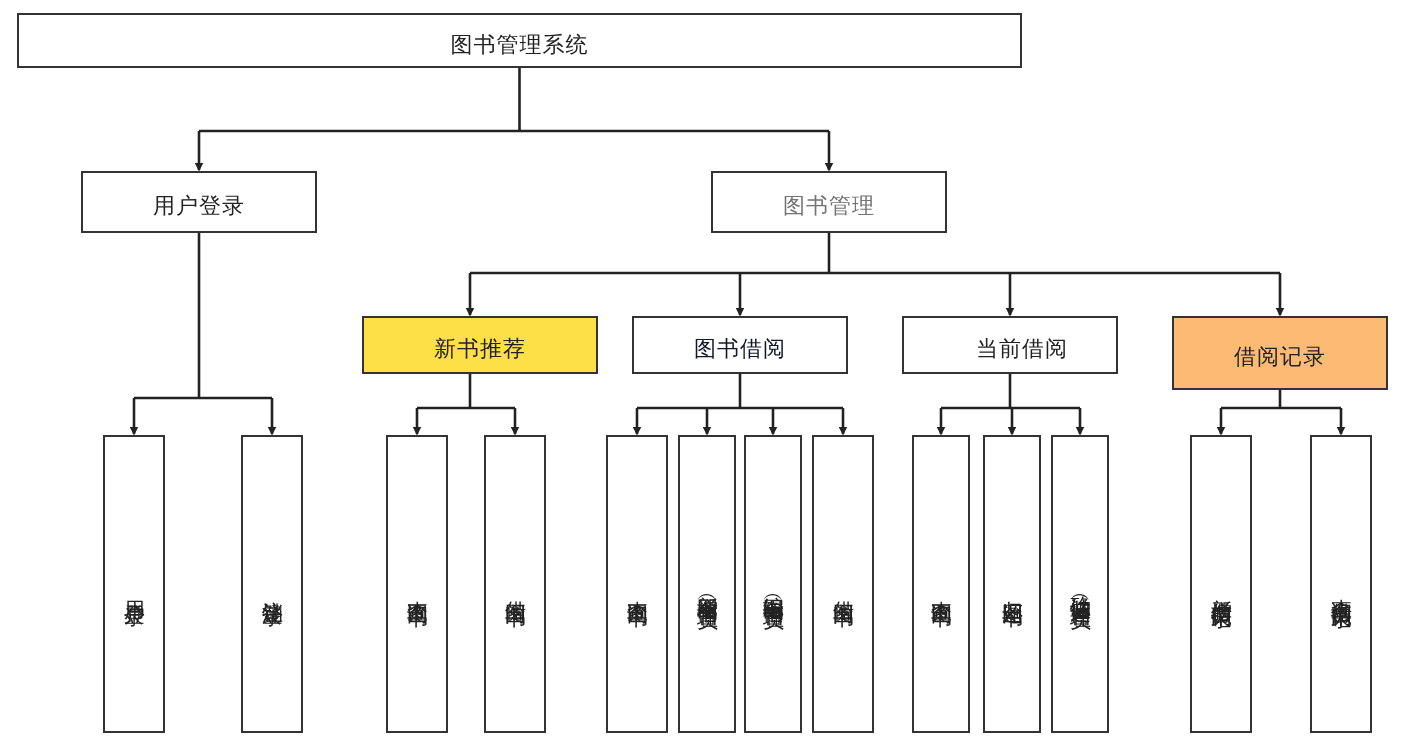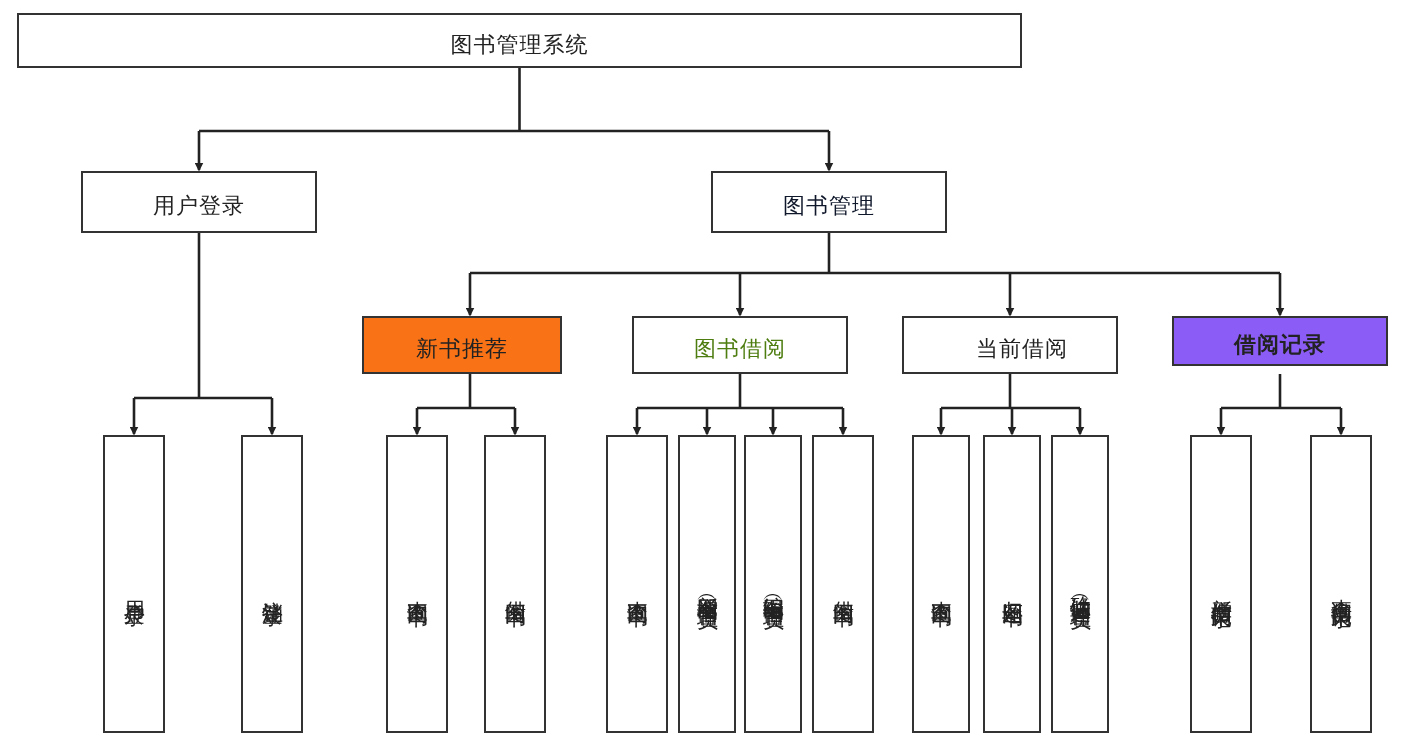--- a/index.html
+++ b/index.html
@@ -117,33 +117,33 @@
       </g>
   </svg>
 
   <div id="node-layer">
       <div class="node horiz" style="left: 17px; top: 13px; width: 1005px; height: 55px; border-color: rgb(51, 51, 51); background: rgb(255, 255, 255); color: rgb(34, 34, 34);">
         <span class="txt">图书管理系统</span>
       </div>
       <div class="node horiz" style="left: 81px; top: 171px; width: 236px; height: 62px; border-color: rgb(51, 51, 51); background: rgb(255, 255, 255); color: rgb(34, 34, 34);">
         <span class="txt">用户登录</span>
       </div>
-      <div class="node horiz" style="left: 711px; top: 171px; width: 236px; height: 62px; border-color: rgb(51, 51, 51); background: rgb(255, 255, 255); color: #0f172a;">
+      <div class="node horiz" style="left: 711px; top: 171px; width: 236px; height: 62px; border-color: rgb(51, 51, 51); background: rgb(255, 255, 255); color: #737373;">
         <span class="txt">图书管理</span>
       </div>
-      <div class="node horiz" style="left: 362px; top: 316px; width: 200px; height: 58px; border-color: rgb(51, 51, 51); background: #f97316; color: rgb(34, 34, 34);">
+      <div class="node horiz" style="left: 362px; top: 316px; width: 236px; height: 58px; border-color: rgb(51, 51, 51); background: #fde047; color: rgb(34, 34, 34);">
         <span class="txt">新书推荐</span>
       </div>
-      <div class="node horiz" style="left: 632px; top: 316px; width: 216px; height: 58px; border-color: rgb(51, 51, 51); background: rgb(255, 255, 255); color: #4d7c0f; justify-content: center;">
+      <div class="node horiz" style="left: 632px; top: 316px; width: 216px; height: 58px; border-color: rgb(51, 51, 51); background: rgb(255, 255, 255); color: #0f172a; justify-content: center;">
         <span class="txt">图书借阅</span>
       </div>
       <div class="node horiz" style="left: 902px; top: 316px; width: 216px; height: 58px; border-color: rgb(51, 51, 51); background: rgb(255, 255, 255); color: rgb(34, 34, 34); padding-left: 24px;">
         <span class="txt">当前借阅</span>
       </div>
-      <div class="node horiz" style="left: 1172px; top: 316px; width: 216px; height: 50px; border-color: rgb(51, 51, 51); background: #8b5cf6; color: rgb(34, 34, 34); font-weight: bold;">
+      <div class="node horiz" style="left: 1172px; top: 316px; width: 216px; height: 74px; border-color: rgb(51, 51, 51); background: #fdba74; color: rgb(34, 34, 34);">
         <span class="txt">借阅记录</span>
       </div>
       <div class="node vert" style="left: 103px; top: 435px; width: 62px; height: 298px; border-color: rgb(51, 51, 51); background: rgb(255, 255, 255); color: rgb(34, 34, 34);">
         <span class="txt">用户登录</span>
       </div>
       <div class="node vert" style="left: 241px; top: 435px; width: 62px; height: 298px; border-color: rgb(51, 51, 51); background: rgb(255, 255, 255); color: rgb(34, 34, 34);">
         <span class="txt">注销登录</span>
       </div>
       <div class="node vert" style="left: 386px; top: 435px; width: 62px; height: 298px; border-color: rgb(51, 51, 51); background: rgb(255, 255, 255); color: rgb(34, 34, 34);">
         <span class="txt">查询图书</span>

